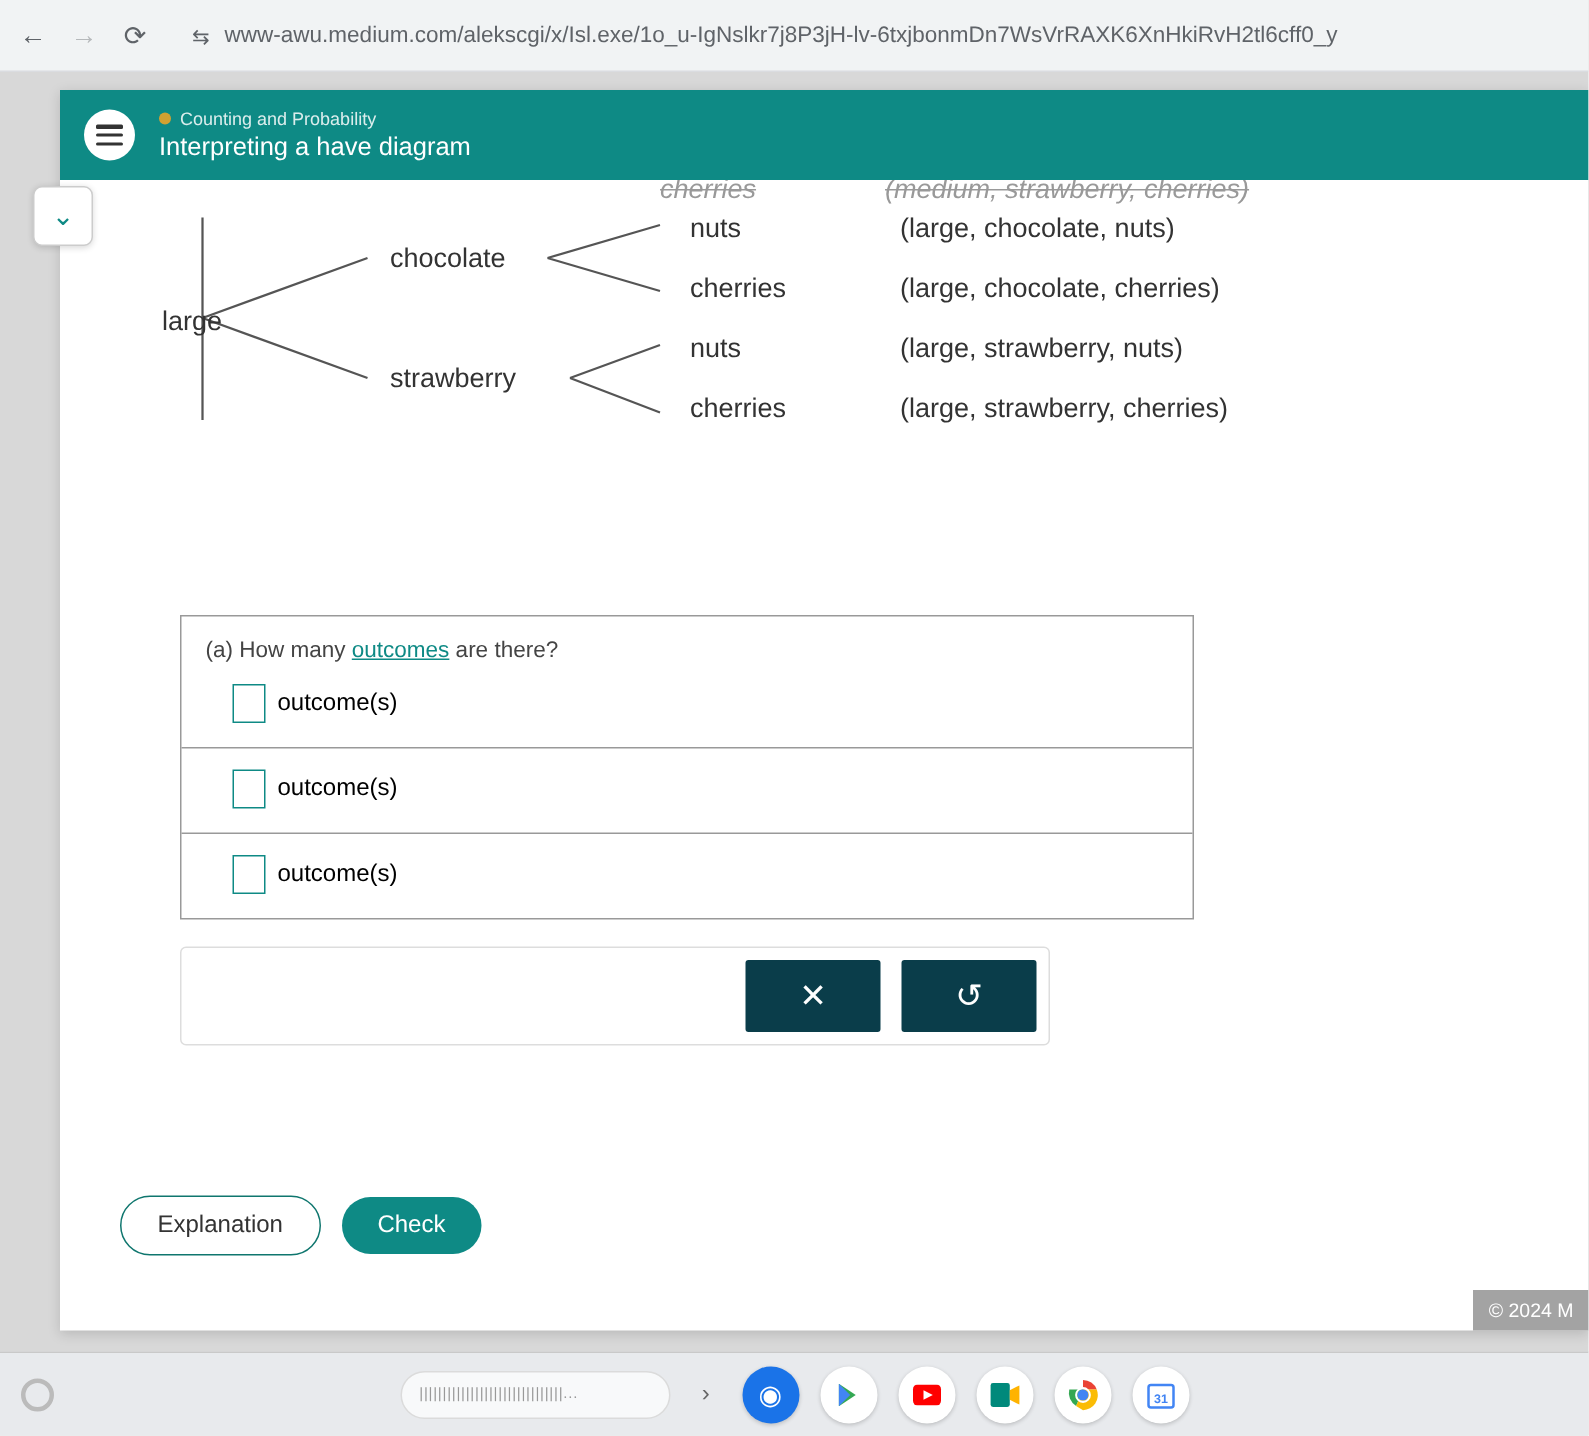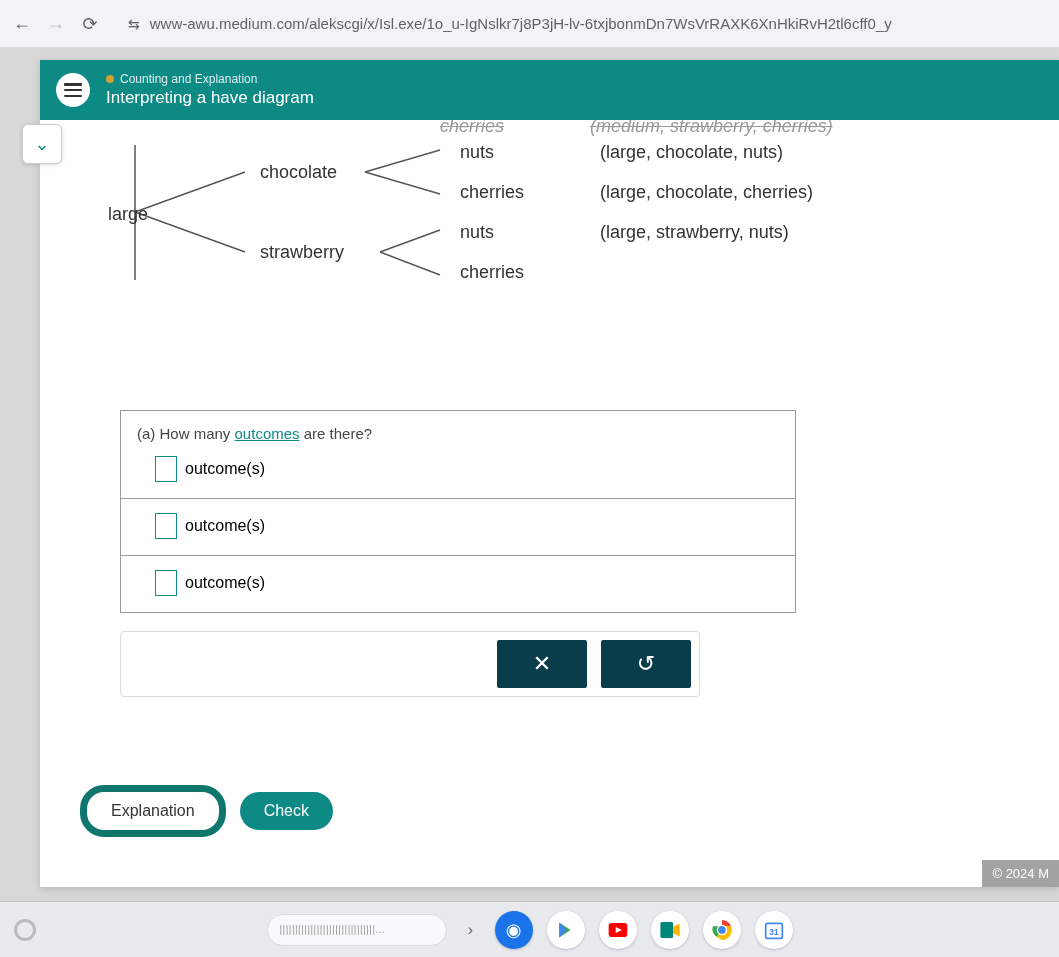--- a/index.html
+++ b/index.html
@@ -216,21 +216,21 @@
   align-items: center;
 }
 .pill-btn {
   padding: 10px 24px;
   border-radius: 24px;
   font-size: 16px;
   cursor: pointer;
 }
 .pill-outline {
   background: #fff;
-  border: 7px solid #0f766e;
+  border: 1px solid #0f766e;
   color: #333;
 }
 .pill-solid {
   background: #0e8a85;
   color: #fff;
   border: none;
 }
 .copyright {
   position: absolute;
   right: 0;
@@ -312,21 +312,21 @@
     <div class="hamburger">
       <div class="hamburger-lines">
           <span></span>
           <span></span>
           <span></span>
         </div>
     </div>
     <div class="header-text">
       <div class="category">
         <span class="dot"></span>
-        <span>Counting and Explanation</span>
+        <span>Counting and Probability</span>
       </div>
       <div class="title">Interpreting a have diagram</div>
     </div>
   </div>
 
   <div class="collapse-tab">
     <span>⌄</span>
   </div>
 
   <div class="tree-area">
@@ -344,20 +344,21 @@
     <span class="tree-label" style="left:220px;top:122px">strawberry</span>
 
     <span class="tree-label" style="left:420px;top:22px">nuts</span>
     <span class="tree-label" style="left:420px;top:62px">cherries</span>
     <span class="tree-label" style="left:420px;top:102px">nuts</span>
     <span class="tree-label" style="left:420px;top:142px">cherries</span>
 
     <span class="tree-outcome" style="left:560px;top:22px">(large, chocolate, nuts)</span>
     <span class="tree-outcome" style="left:560px;top:62px">(large, chocolate, cherries)</span>
     <span class="tree-outcome" style="left:560px;top:102px">(large, strawberry, nuts)</span>
+    <span class="tree-outcome" style="left:560px;top:142px">(large, strawberry, cherries)</span>
   </div>
 
   <div class="questions-box">
     <div class="question-row">
       <div class="q-text">
         <span>(a) How many </span><span class="term">outcomes</span><span> are there?</span>
       </div>
       <div class="answer-line">
         <input class="answer-input" style="">
         <span>outcome(s)</span>

